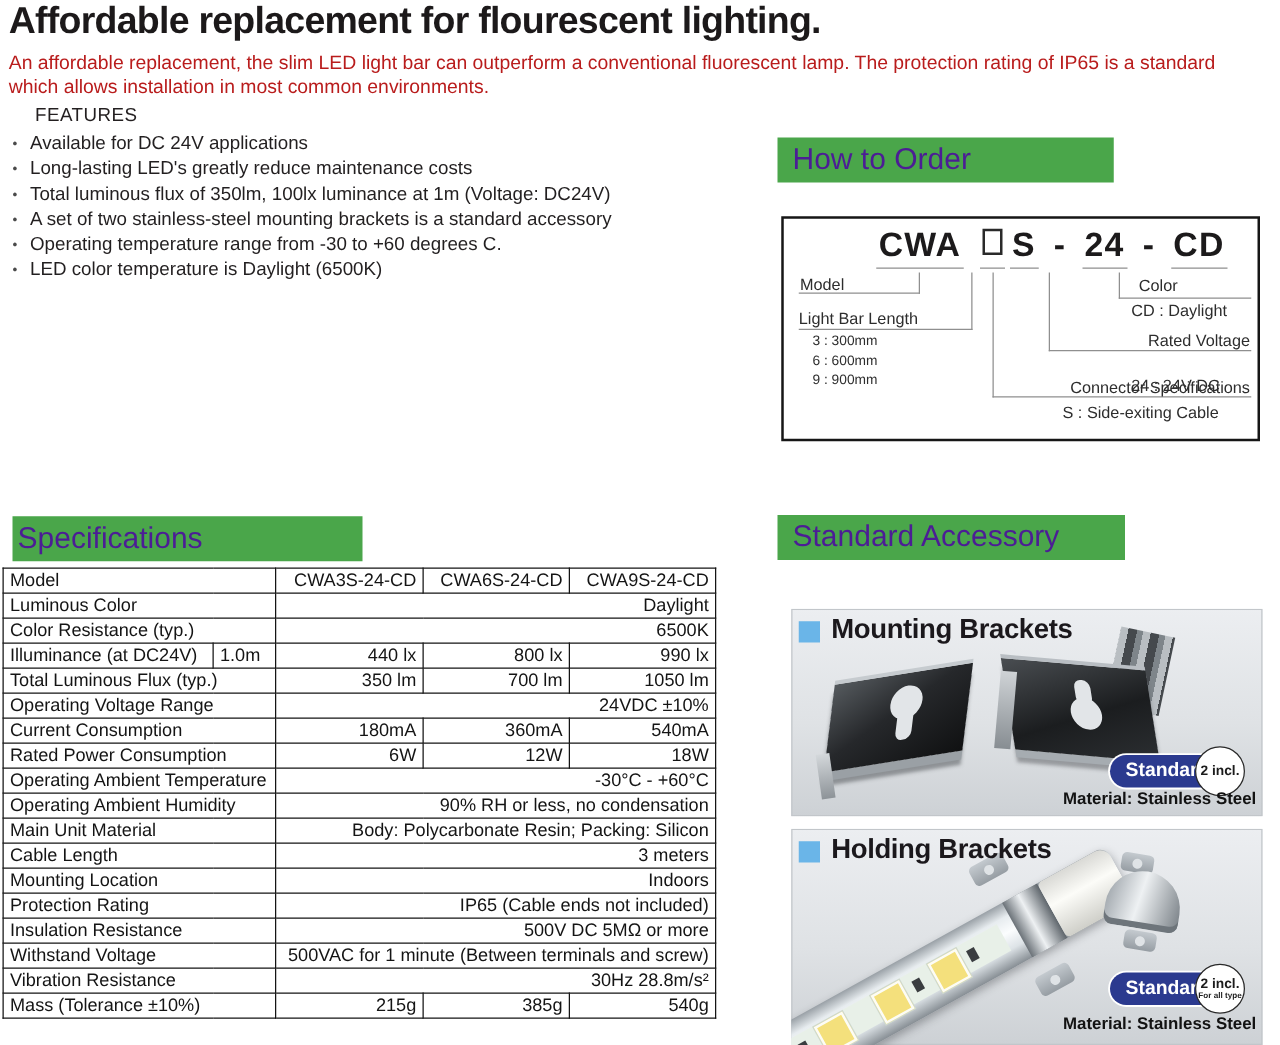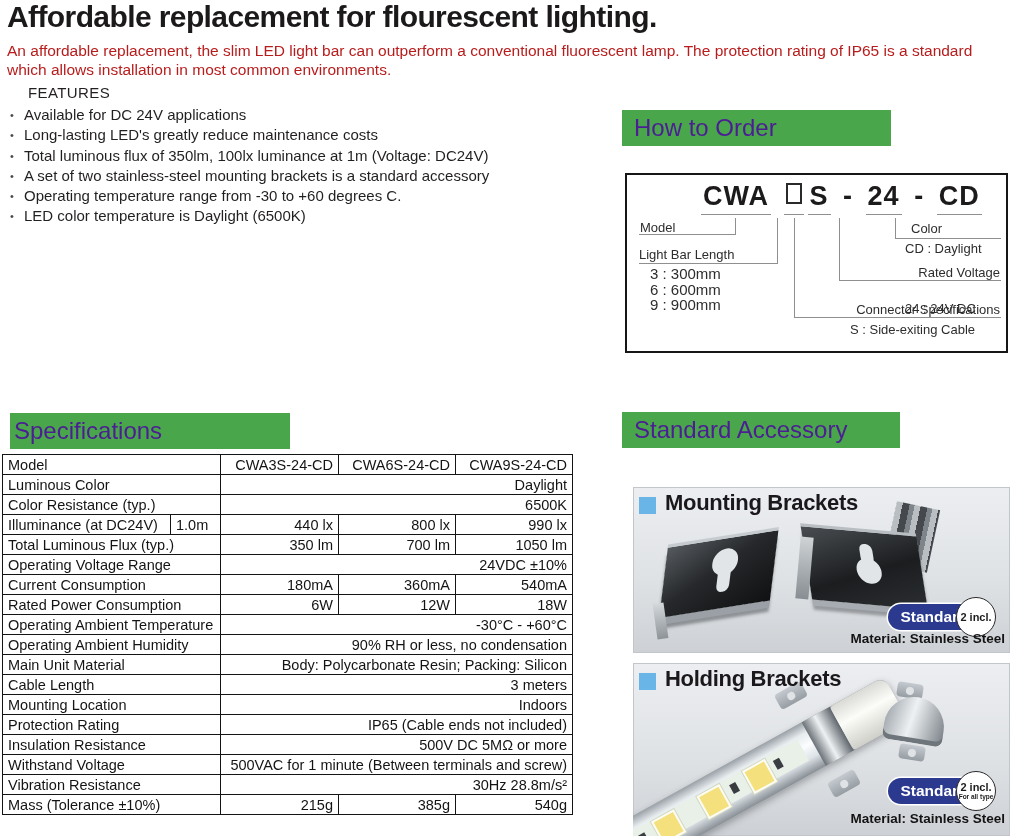--- a/index.html
+++ b/index.html
@@ -27,21 +27,21 @@
   .boxchar{display:inline-block;width:12px;height:17px;border:2.5px solid #2a2a2a;vertical-align:1px;}
   .oline{position:absolute;border-color:#8f8f8f;border-style:solid;border-width:0;}
   .ln-model{left:12px;top:43px;width:96px;height:16px;border-right-width:1px;border-bottom-width:1px;}
   .ln-length{left:12px;top:43px;width:138px;height:45px;border-right-width:1px;border-bottom-width:1px;}
   .ln-conn{left:167px;top:43px;width:206px;height:99px;border-left-width:1px;border-bottom-width:1px;}
   .ln-volt{left:212px;top:43px;width:161px;height:62px;border-left-width:1px;border-bottom-width:1px;}
   .ln-color{left:268px;top:43px;width:105px;height:20px;border-left-width:1px;border-bottom-width:1px;}
   .olabel{position:absolute;font-size:13px;color:#2d2d2d;white-space:nowrap;}
   .lab-model{left:13px;top:45px;}
   .lab-length{left:12px;top:72px;}
-  .opts{position:absolute;left:23px;top:91px;font-size:15px;line-height:15.5px;color:#2d2d2d;}
+  .opts{position:absolute;left:23px;top:91px;font-size:11px;line-height:15.5px;color:#2d2d2d;}
   .lab-color{left:284px;top:46px;}
   .val-color{left:278px;top:66px;}
   .lab-volt{left:215px;top:90px;width:158px;text-align:right;}
   .val-volt{left:278px;top:126px;}
   .lab-conn{left:213px;top:127px;width:160px;text-align:right;}
   .val-conn{left:223px;top:147px;}
   
   .spec-table{position:absolute;left:2px;top:454px;width:570px;border-collapse:collapse;table-layout:fixed;
               font-size:14.5px;color:#141414;}
   .spec-table td{border:1.5px solid #141414;height:19px;padding:0 5px;overflow:hidden;white-space:nowrap;}

